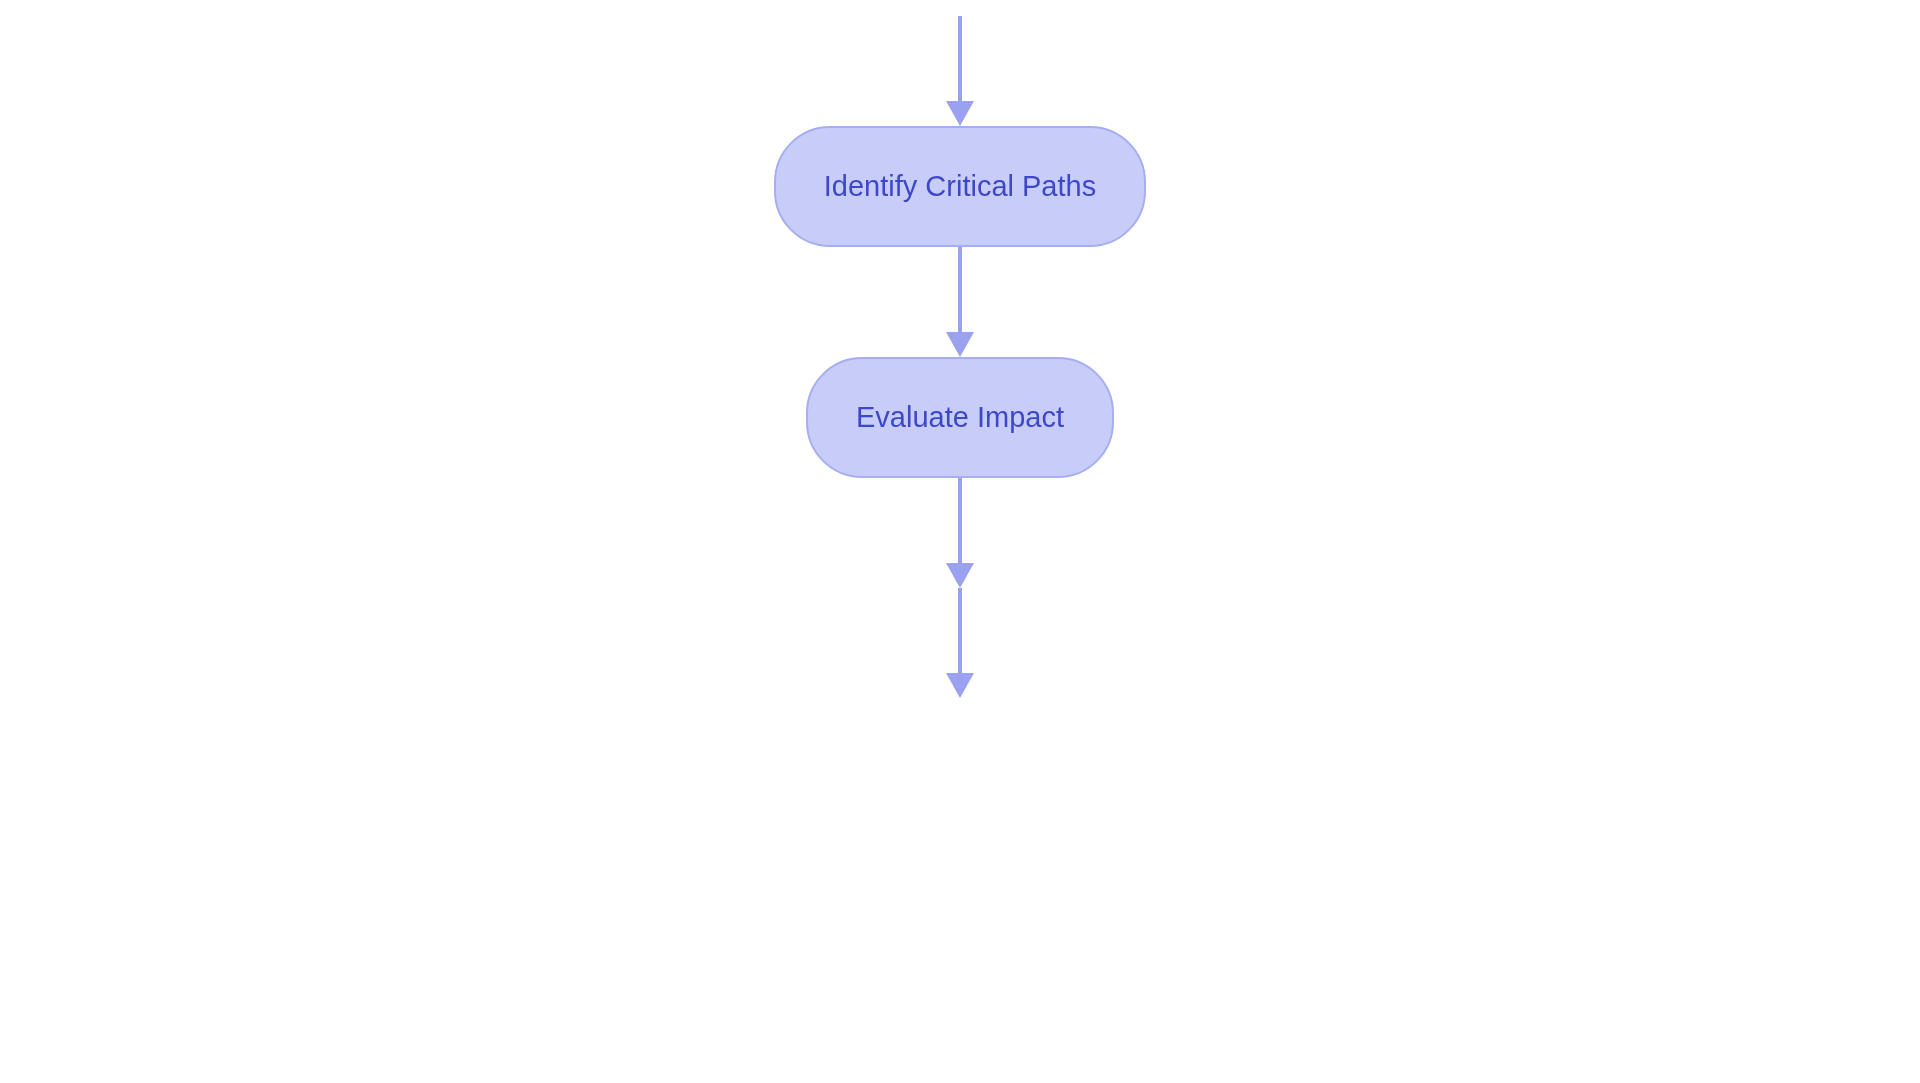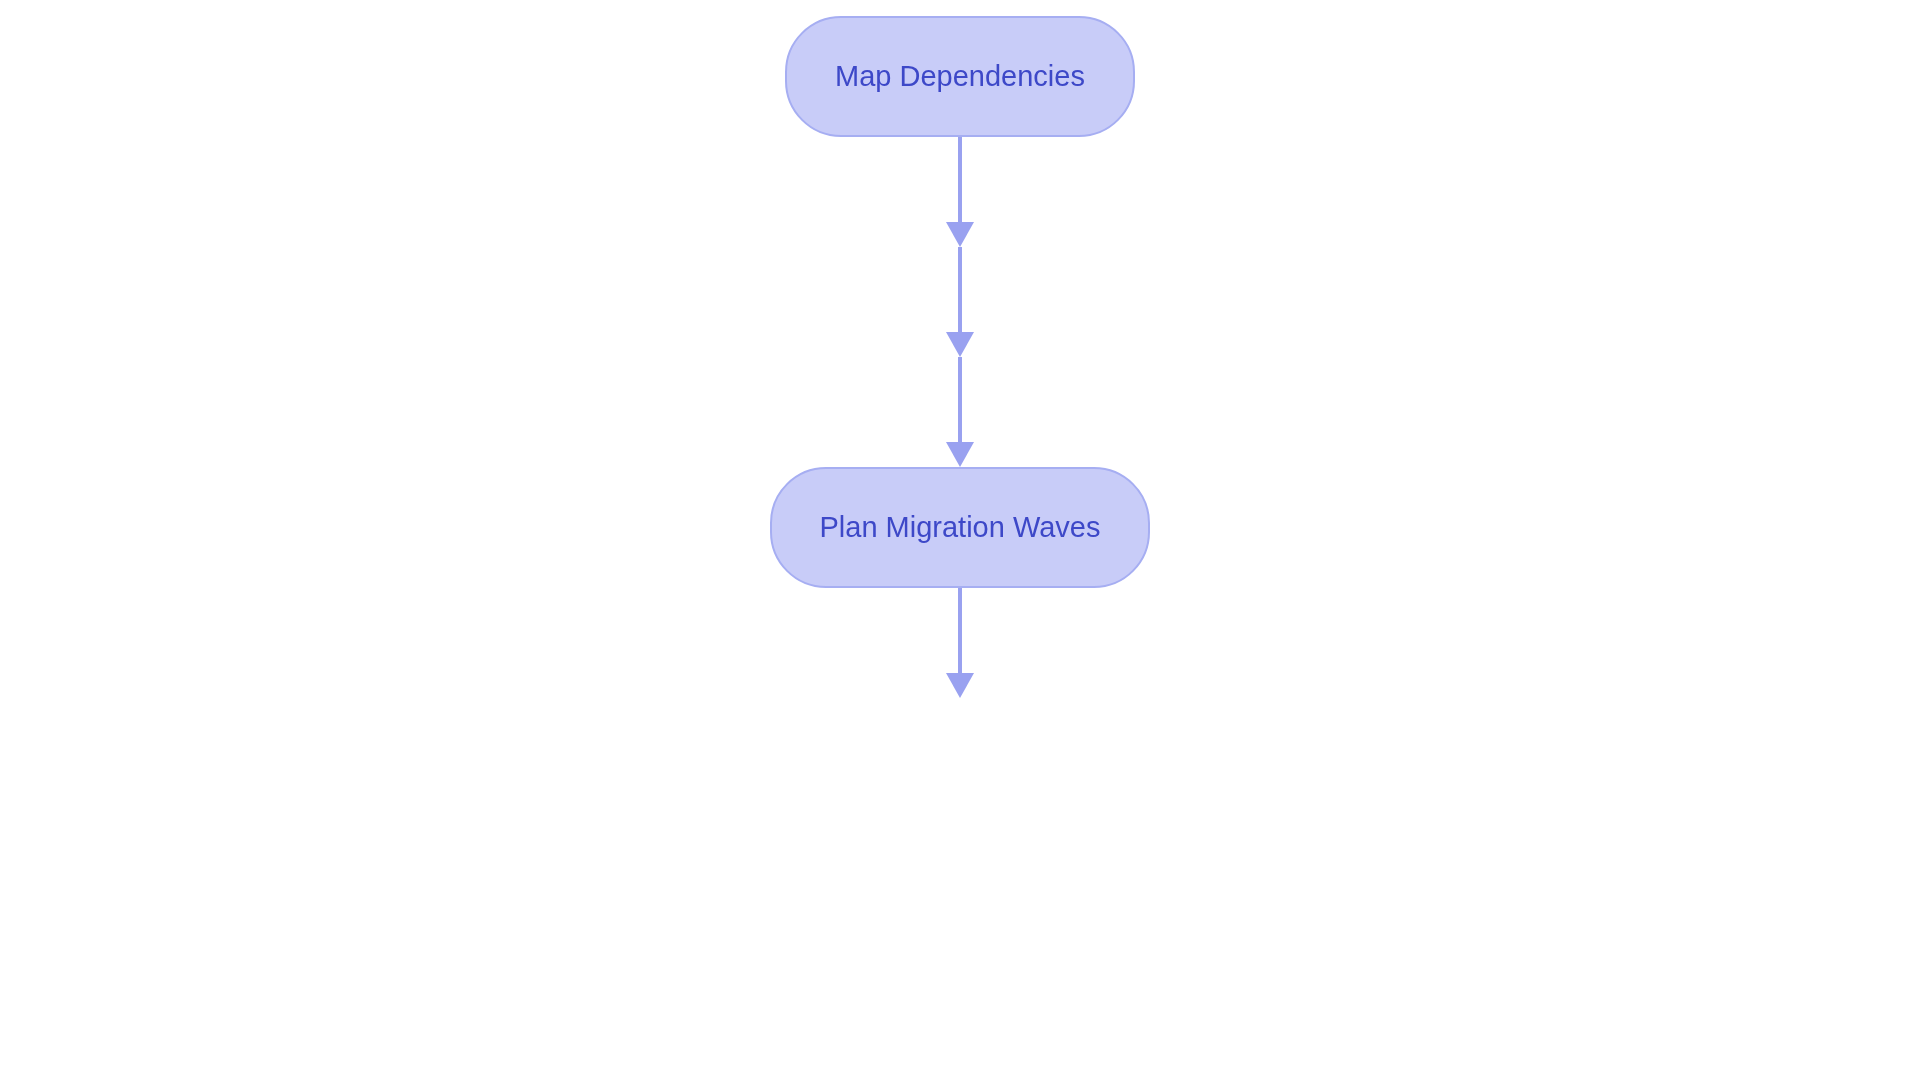--- a/index.html
+++ b/index.html
@@ -44,44 +44,44 @@
     display: block;
   }
   .connector line { stroke: var(--arrow); stroke-width: 4; }
   .connector path { fill: var(--arrow); }
 </style>
 </head>
 <body>
 
 <div class="canvas">
 
+
+  <svg class="connector" width="32" height="110" viewBox="0 0 32 110">
+    <line x1="16" y1="0" x2="16" y2="87"></line>
+    <path d="M2,85 L30,85 L16,110 Z"></path>
+  </svg>
+
   <div class="node">
-    <span>Map Dependencies</span>
+    <span>Identify Critical Paths</span>
+  </div>
+
+  <svg class="connector" width="32" height="110" viewBox="0 0 32 110">
+    <line x1="16" y1="0" x2="16" y2="87"></line>
+    <path d="M2,85 L30,85 L16,110 Z"></path>
+  </svg>
+
+  <div class="node">
+    <span>Evaluate Impact</span>
   </div>
 
   <svg class="connector" width="32" height="110" viewBox="0 0 32 110">
     <line x1="16" y1="0" x2="16" y2="87"></line>
     <path d="M2,85 L30,85 L16,110 Z"></path>
   </svg>
 
 
   <svg class="connector" width="32" height="110" viewBox="0 0 32 110">
     <line x1="16" y1="0" x2="16" y2="87"></line>
     <path d="M2,85 L30,85 L16,110 Z"></path>
   </svg>
 
 
-  <svg class="connector" width="32" height="110" viewBox="0 0 32 110">
-    <line x1="16" y1="0" x2="16" y2="87"></line>
-    <path d="M2,85 L30,85 L16,110 Z"></path>
-  </svg>
-
-  <div class="node">
-    <span>Plan Migration Waves</span>
-  </div>
-
-  <svg class="connector" width="32" height="110" viewBox="0 0 32 110">
-    <line x1="16" y1="0" x2="16" y2="87"></line>
-    <path d="M2,85 L30,85 L16,110 Z"></path>
-  </svg>
-
-
 </div>
 
 </body></html>

